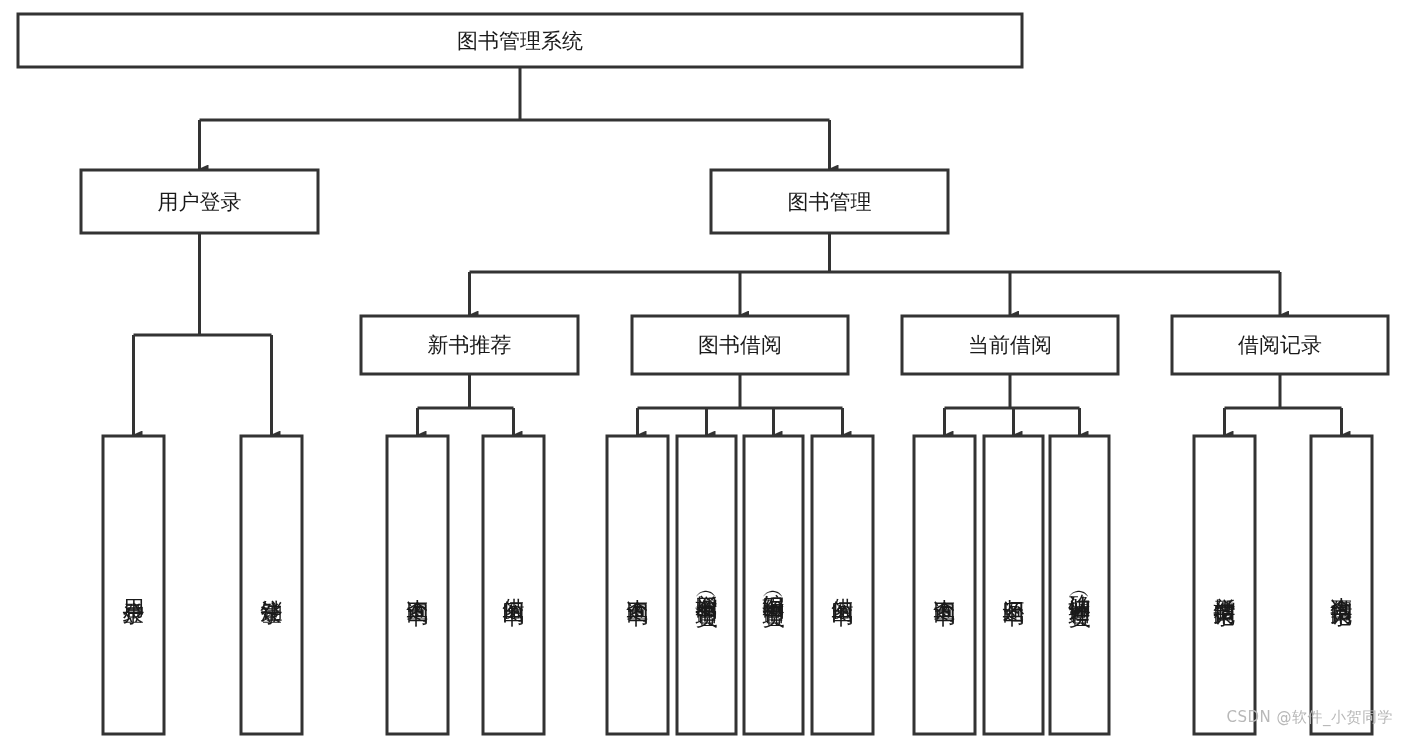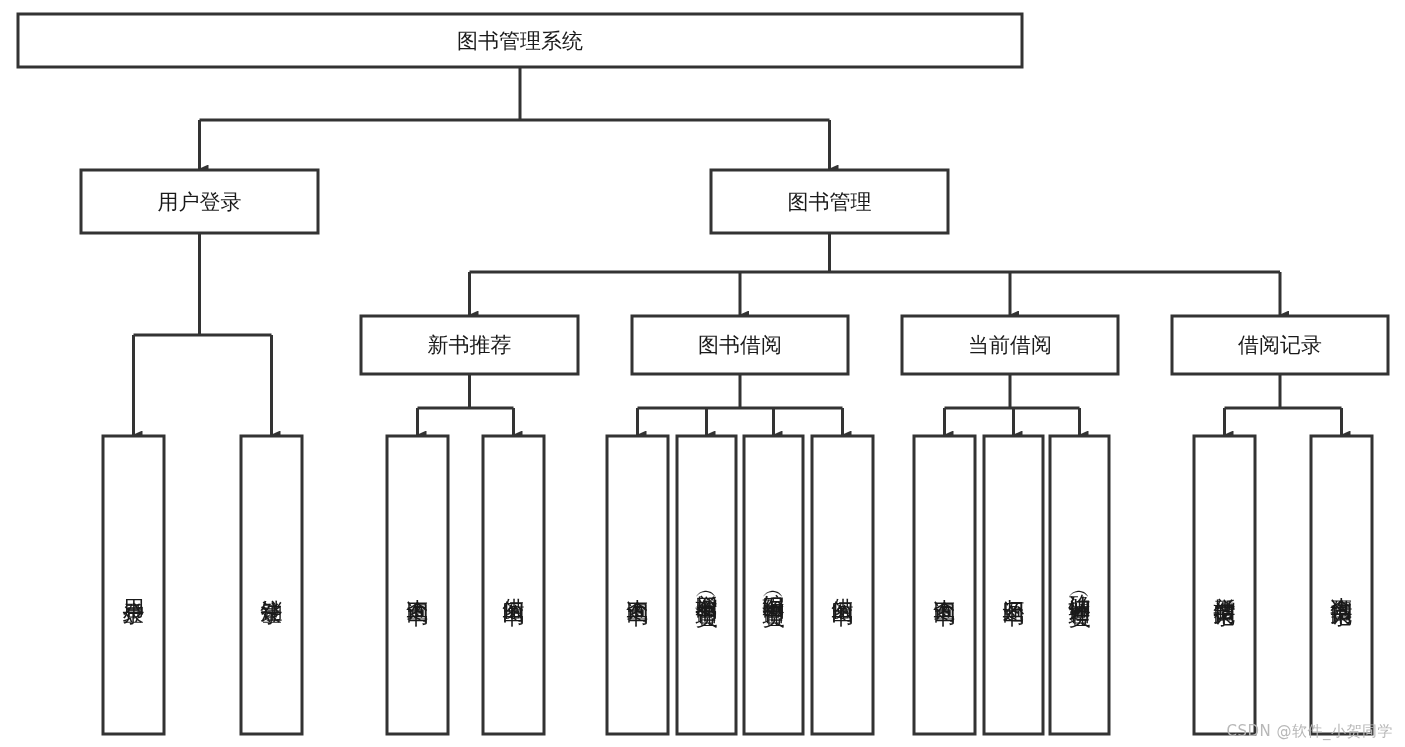--- a/index.html
+++ b/index.html
@@ -3,21 +3,21 @@
 <meta charset="utf-8">
 <style>
   html,body{margin:0;padding:0;background:#ffffff;}
   body{font-family:"DejaVu Sans","Liberation Sans",sans-serif;}
   #stage{position:relative;width:1405px;height:747px;background:#fff;overflow:hidden;}
   #diagram{position:absolute;left:0;top:0;width:1405px;height:747px;}
   .boxrect{fill:#ffffff;stroke:#333333;stroke-width:3;}
   .conn{stroke:#333333;stroke-width:3;fill:none;}
   .node-label{font-family:"DejaVu Sans","Liberation Sans",sans-serif;fill:#1a1a1a;}
   .h-label{font-size:21px;text-anchor:middle;dominant-baseline:middle;}
-  .watermark{position:absolute;right:12px;bottom:6px;font-size:15px;color:#b8b8b8;
+  .watermark{position:absolute;right:12px;bottom:20px;font-size:15px;color:#b8b8b8;
              font-family:"DejaVu Sans","Liberation Sans",sans-serif;white-space:nowrap;letter-spacing:.5px;}
   .vlabel{position:absolute;writing-mode:vertical-rl;text-orientation:upright;
           font-size:22px;color:#1a1a1a;line-height:1.18;letter-spacing:2px;
           display:flex;align-items:center;justify-content:center;
           font-family:"DejaVu Sans","Liberation Sans",sans-serif;pointer-events:none;}
 </style>
 </head>
 <body>
 
 <div id="stage">

